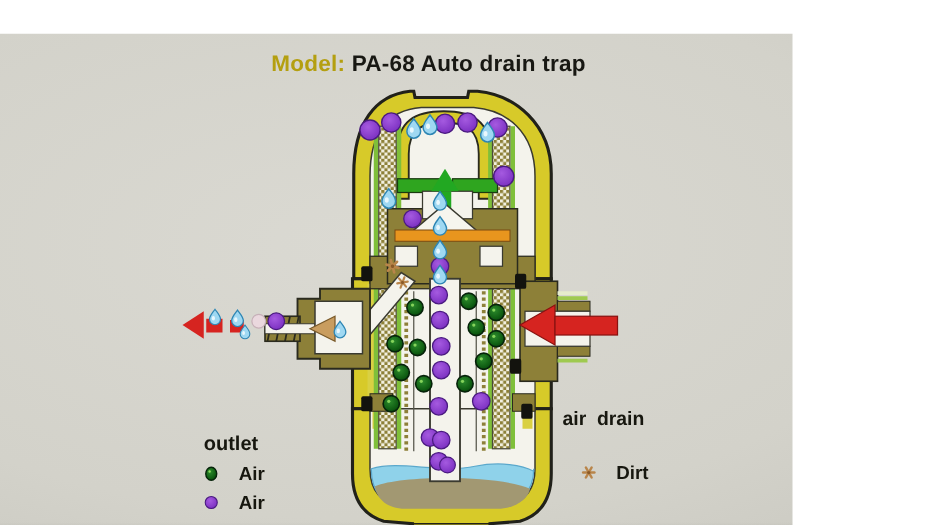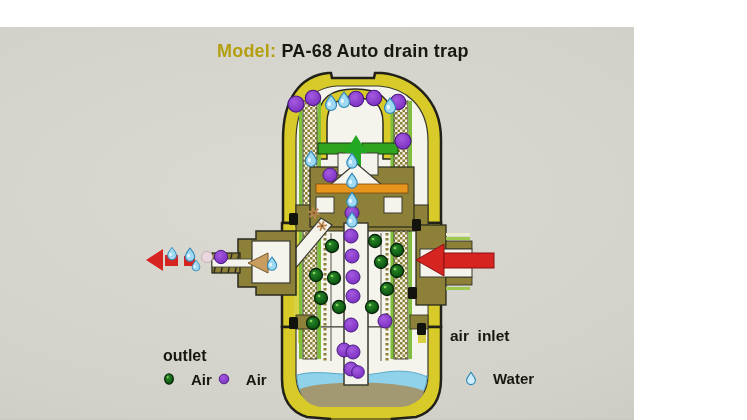--- a/index.html
+++ b/index.html
@@ -10,21 +10,21 @@
       linear-gradient(180deg, rgba(0,0,0,0) 93%, rgba(55,55,50,0.38) 100%),
       radial-gradient(ellipse 130% 95% at 45% 40%, #dad9d2 0%, #d3d2ca 55%, #c3c2ba 100%);
     margin-top: 27px;
   }
   .abs{position:absolute;}
   .title{font-size:18px;font-weight:bold;letter-spacing:.2px;white-space:pre;}
   .title .accent{color:#b49f10;}
   .title .main{color:#181813;}
   .callout{font-size:16px;font-weight:bold;color:#17170f;line-height:29px;white-space:pre;}
   .callout.small{font-size:15.5px;line-height:28px;}
-  .legend{display:flex;flex-direction:row;gap:3px;}
+  .legend{display:flex;flex-direction:column;gap:3px;}
   .legend-row{display:flex;align-items:center;height:20px;}
   .legend-row .ic{width:18px;display:flex;justify-content:center;align-items:center;}
   .legend-row .lbl{margin-left:13px;font-size:15px;font-weight:bold;color:#17170f;}
   .watermark{opacity:.45;}
   svg{display:block;}
 </style>
 </head>
 <body>
 
 <div class="screen">
@@ -230,21 +230,21 @@
     </g>
   </svg>
 
   <div class="abs title" style="left:217px;top:14px"><span class="accent">Model: </span><span class="main">PA-68 Auto drain trap</span></div>
 
   <div class="abs callout" style="left:163px;top:256px">
     <div>outlet</div>
   </div>
 
   <div class="abs callout small" style="left:450px;top:239px">
-    <div>air  inlet</div>
+    <div>air  drain</div>
   </div>
 
   <div class="abs legend" style="left:160px;top:342px">
     <div class="legend-row">
       <span class="ic">
         <svg width="14" height="16" viewBox="-8 -8 16 16">
             <ellipse rx="5" ry="6" fill="url(#greenGrad)" stroke="#06230a" stroke-width="1.3"></ellipse>
             <circle cx="-1.5" cy="-2" r="1.1" fill="#8fdc60"></circle>
           </svg>
       </span>
@@ -256,25 +256,30 @@
             <circle r="5.5" fill="url(#purpGrad)" stroke="#4a1a80" stroke-width="1"></circle>
           </svg>
       </span>
       <span class="lbl">Air</span>
     </div>
   </div>
 
   <div class="abs legend" style="left:462px;top:341px">
     <div class="legend-row">
       <span class="ic">
-        <svg width="14" height="16" viewBox="-8 -9 16 18">
-            <path d="M0,-6.5 C2.2,-3 5,-0.5 5,2.5 A5,5 0 1 1 -5,2.5 C-5,-0.5 -2.2,-3 0,-6.5 Z" fill="#cfeefb" stroke="#2e86b4" stroke-width="1.3"></path>
+        <svg width="16" height="16" viewBox="-8 -8 16 16">
+            <g stroke="#b9854a" stroke-width="2" stroke-linecap="round">
+              <line x1="-4.5" y1="0" x2="4.5" y2="0"></line>
+              <line x1="-2.3" y1="-4" x2="2.3" y2="4"></line>
+              <line x1="-2.3" y1="4" x2="2.3" y2="-4"></line>
+            </g>
+            <circle r="1.3" fill="#8a5a28"></circle>
           </svg>
       </span>
-      <span class="lbl">Water</span>
+      <span class="lbl">Dirt</span>
     </div>
   </div>
 
   <div class="abs watermark" style="left:688px;top:408px">
     <svg width="59" height="12" viewBox="0 0 59 12">
       <rect x="2" y="3" width="16" height="9" fill="none" stroke="#c05030" stroke-width="2" transform="rotate(-4 10 7)"></rect>
       <rect x="22" y="7" width="22" height="2" fill="#9a9a92"></rect>
       <circle cx="53" cy="4" r="7" fill="#86ae72" opacity=".55"></circle>
     </svg>
   </div>

